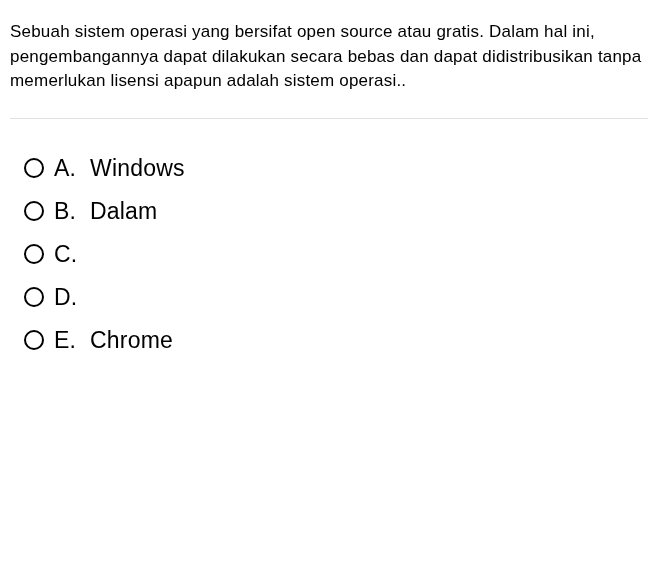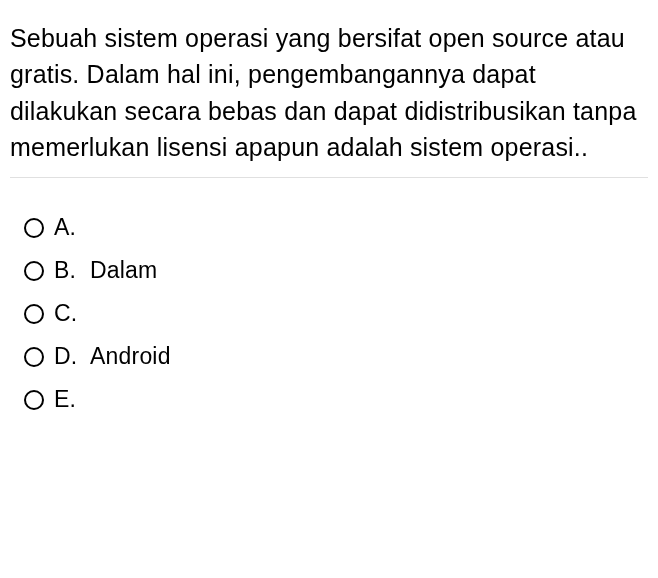--- a/index.html
+++ b/index.html
@@ -9,23 +9,23 @@
     }
     body {
       font-family: Arial, Helvetica, sans-serif;
       width: 658px;
       height: 578px;
       background: #ffffff;
       padding: 20px 10px;
       color: #000000;
     }
     .question-text {
-      font-size: 25px;
+      font-size: 17px;
       line-height: 1.45;
-      margin-bottom: 12px;
+      margin-bottom: 24px;
       letter-spacing: 0.2px;
     }
     .divider {
       border: none;
       border-top: 1px solid #e0e0e0;
       margin-bottom: 36px;
     }
     .options {
       padding-left: 14px;
     }
@@ -58,37 +58,38 @@
 
 <div class="question-text">Sebuah sistem operasi yang bersifat open source atau gratis. Dalam hal ini, pengembangannya dapat dilakukan secara bebas dan dapat didistribusikan tanpa memerlukan lisensi apapun adalah sistem operasi..</div>
 
 <hr class="divider">
 
 <div class="options">
 
   <div class="option-row">
     <span class="radio-circle"></span>
     <span class="option-letter">A.</span>
+    <span class="option-text">Windows</span>
   </div>
 
   <div class="option-row">
     <span class="radio-circle"></span>
     <span class="option-letter">B.</span>
     <span class="option-text">Dalam</span>
   </div>
 
   <div class="option-row">
     <span class="radio-circle"></span>
     <span class="option-letter">C.</span>
   </div>
 
   <div class="option-row">
     <span class="radio-circle"></span>
     <span class="option-letter">D.</span>
-    <span class="option-text">Android</span>
   </div>
 
   <div class="option-row">
     <span class="radio-circle"></span>
     <span class="option-letter">E.</span>
+    <span class="option-text">Chrome</span>
   </div>
 
 </div>
 
 </body></html>

